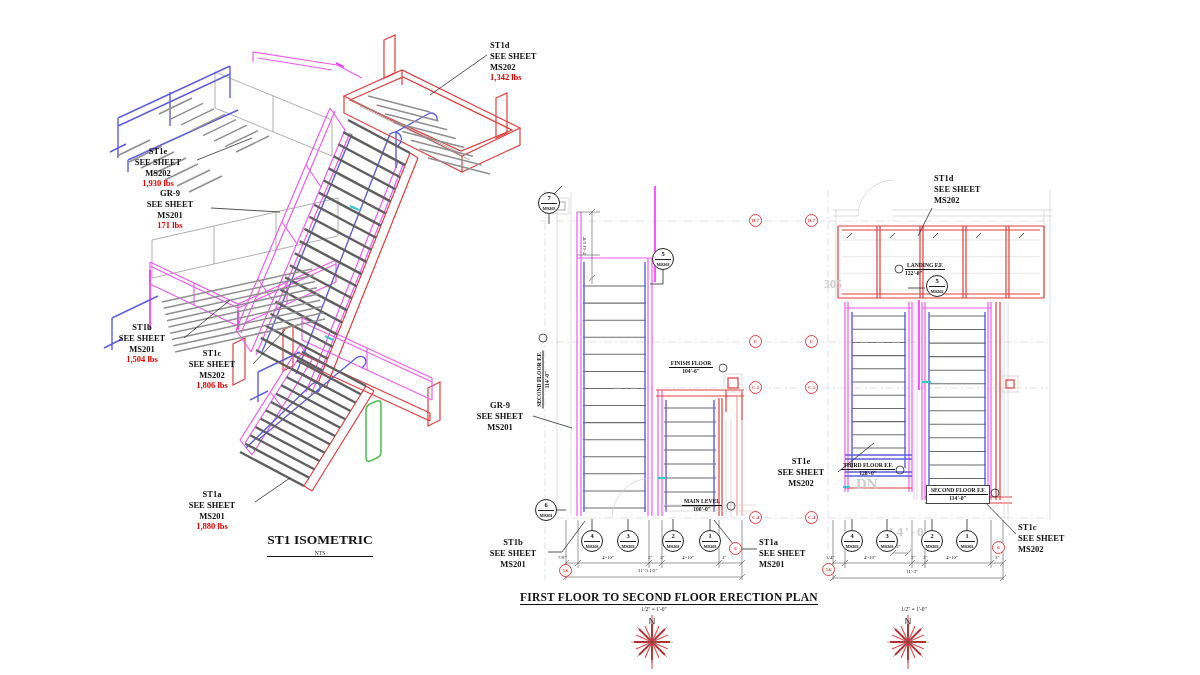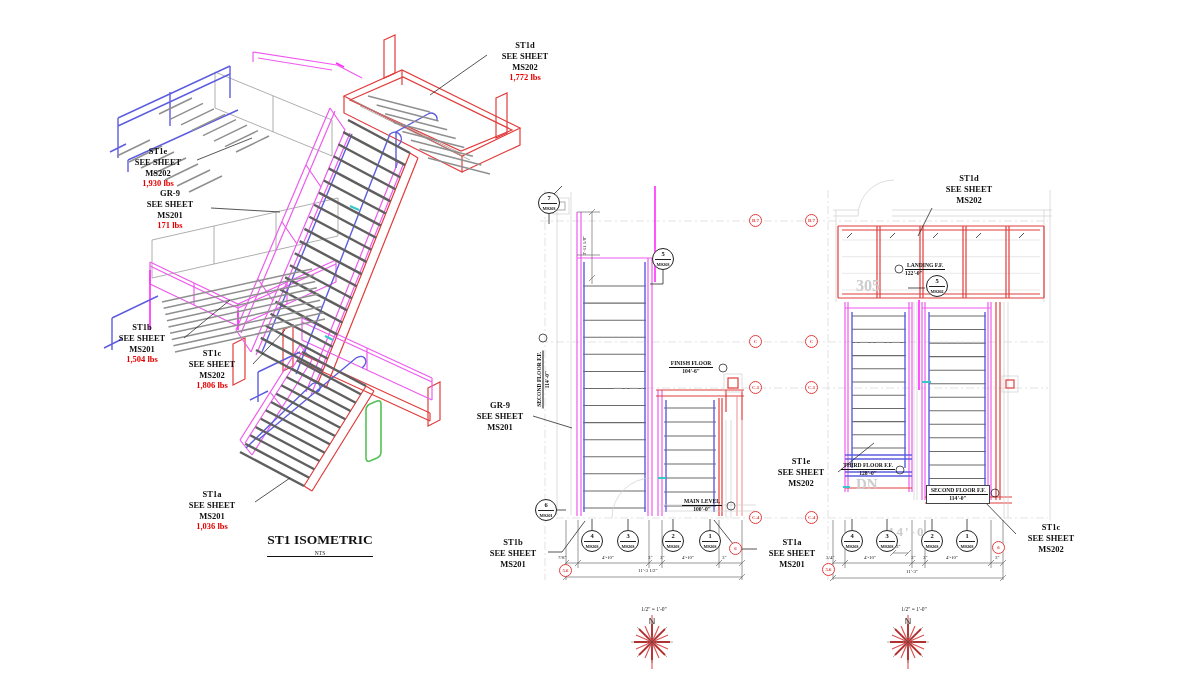--- a/index.html
+++ b/index.html
@@ -23,21 +23,21 @@
   .tread line{stroke:#5f5f5f;stroke-width:2.4}
   .tread2 line{stroke:#8f8f8f;stroke-width:1.5}
   .ptread line{stroke:#6b6b6b;stroke-width:1.05}
   .glight line{stroke:#dedede;stroke-width:.7}
   .flagf{fill:#111;stroke:none}
   .flagc{stroke:#111;stroke-width:.7;fill:none}
   .crr{stroke:#d03030;stroke-width:1.8}
   .crr2{stroke:#e05050;stroke-width:1.1}
   .crk{stroke:#333;stroke-width:.4}
   .lbl{position:absolute;font-weight:bold;font-size:8.5px;line-height:10.8px;text-align:center;white-space:nowrap}
-  .lbl.la{text-align:center}
+  .lbl.la{text-align:left}
   .wt{color:#e60000}
   .lvl{position:absolute;font-size:5.6px;font-weight:bold;line-height:7px;text-align:center;white-space:nowrap;background:transparent}
   .lvl .ln1{border-bottom:.5px solid #111;padding:0 2px;display:inline-block}
   .lvl.boxed{border:.7px solid #444;background:#fff;padding:1px 2px}
   .callout{position:absolute;width:22px;height:22px;border:1px solid #222;border-radius:50%;background:#fff;text-align:center;font-weight:bold}
   .callout .cn{font-size:6.5px;line-height:10px;border-bottom:.8px solid #222;margin:0 2px}
   .callout .cs{font-size:4.6px;line-height:9px;letter-spacing:-.2px}
   .gbub{position:absolute;width:13px;height:13px;border:1px solid #e23c3c;border-radius:50%;color:#e23c3c;font-size:4.9px;font-weight:bold;line-height:11px;text-align:center;background:#fff}
   .dimt{position:absolute;font-size:5px;color:#222;white-space:nowrap}
   .title{position:absolute;font-weight:bold;font-size:11.5px;text-align:center;letter-spacing:.2px;white-space:nowrap}
@@ -365,27 +365,27 @@
   <div class="lbl" style="left:174px;top:348px;width:76px">
     <div>ST1c</div>
     <div>SEE SHEET</div>
     <div>MS202</div>
     <div class="wt">1,806 lbs</div>
   </div>
   <div class="lbl" style="left:174px;top:489px;width:76px">
     <div>ST1a</div>
     <div>SEE SHEET</div>
     <div>MS201</div>
-    <div class="wt">1,036 lbs</div>
+    <div class="wt">1,880 lbs</div>
   </div>
   <div class="lbl la" style="left:490px;top:40px;width:70px">
     <div>ST1d</div>
     <div>SEE SHEET</div>
     <div>MS202</div>
-    <div class="wt">1,772 lbs</div>
+    <div class="wt">1,342 lbs</div>
   </div>
   <div class="isotitle" style="left:240px;top:532px;width:160px">
     <span class="tx">ST1 ISOMETRIC</span>
   </div>
   <div class="scalet" style="left:240px;top:550px;width:160px">NTS</div>
 
   <div class="lbl" style="left:468px;top:400px;width:64px">
     <div>GR-9</div>
     <div>SEE SHEET</div>
     <div>MS201</div>
@@ -452,20 +452,23 @@
 
   <div class="dimt rot90" style="left:575px;top:243px">3'-11 1/8"</div>
   <div class="dimt" style="left:558px;top:555px">7/8"</div>
   <div class="dimt" style="left:602px;top:555px">4'-10"</div>
   <div class="dimt" style="left:648px;top:555px">3"</div>
   <div class="dimt" style="left:660px;top:555px">3"</div>
   <div class="dimt" style="left:682px;top:555px">4'-10"</div>
   <div class="dimt" style="left:722px;top:555px">3"</div>
   <div class="dimt" style="left:638px;top:568px">11'-3 1/2"</div>
 
+  <div class="title" style="left:520px;top:591px;width:268px">
+    <span class="tx">FIRST FLOOR TO SECOND FLOOR ERECTION PLAN</span>
+  </div>
   <div class="scalet" style="left:520px;top:606px;width:268px">1/2" = 1'-0"</div>
   <div class="ntxt" style="left:632px;top:616px;width:40px">N</div>
 
   <div class="lbl la" style="left:934px;top:173px;width:70px">
     <div>ST1d</div>
     <div>SEE SHEET</div>
     <div>MS202</div>
   </div>
   <div class="lbl" style="left:766px;top:456px;width:70px">
     <div>ST1e</div>
@@ -484,21 +487,21 @@
   </div>
   <div class="lvl" style="left:840px;top:462px;width:56px">
     <span class="ln1">THIRD FLOOR F.F.</span><br>
     <span>128'-0"</span>
   </div>
   <div class="lvl boxed" style="left:926px;top:485px;width:64px">
     <span class="ln1">SECOND FLOOR F.F.</span><br>
     <span>114'-0"</span>
   </div>
 
-  <div class="ghost" style="left:856px;top:277px;font-size:16px">305</div>
+  <div class="ghost" style="left:824px;top:277px;font-size:12px">305</div>
   <div class="ghost" style="left:856px;top:476px;font-size:15px">DN</div>
   <div class="ghost" style="left:888px;top:524px;font-size:13px;letter-spacing:2px">14'-0</div>
 
   <div class="callout" style="left:926px;top:275px">
     <div class="cn">5</div>
     <div class="cs">MS202</div>
   </div>
   <div class="callout" style="left:841px;top:530px">
     <div class="cn">4</div>
     <div class="cs">MS203</div>

